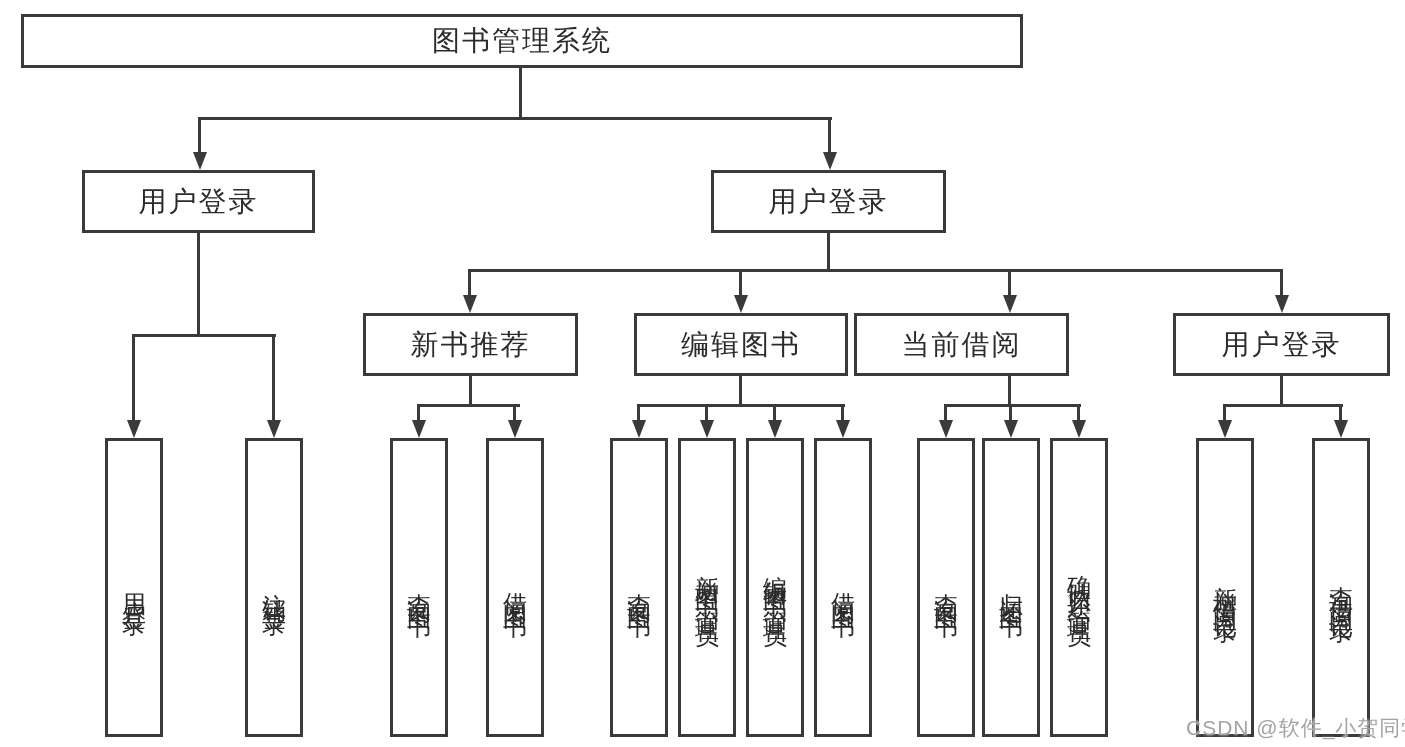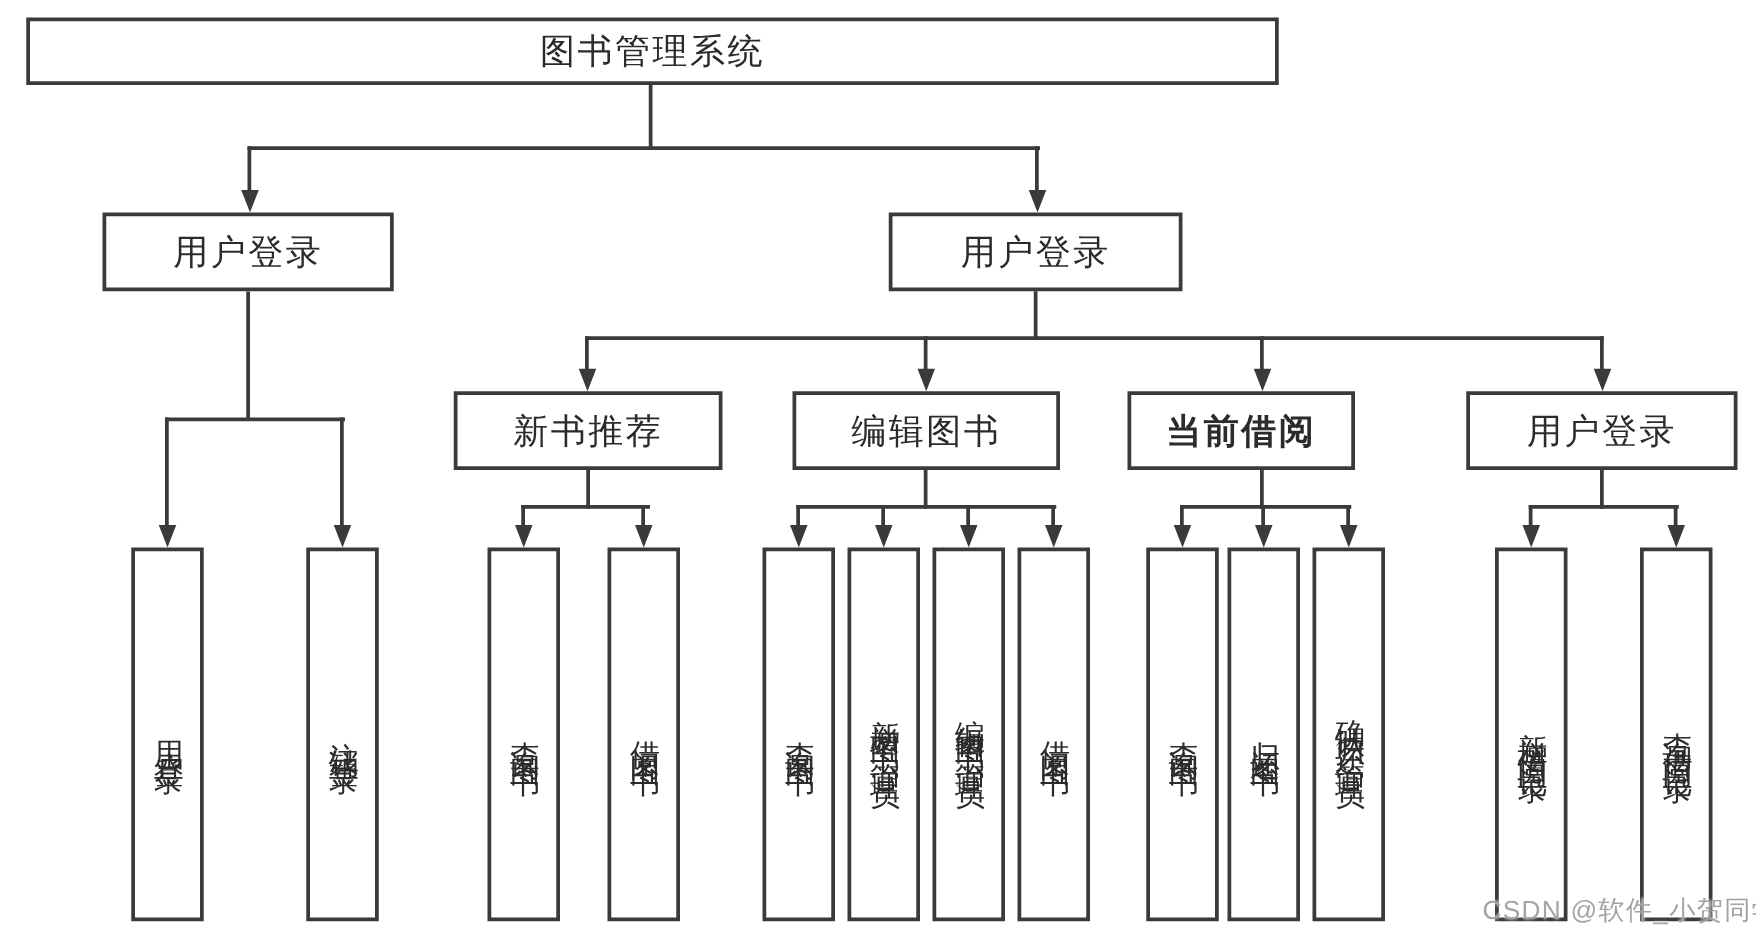--- a/index.html
+++ b/index.html
@@ -141,21 +141,21 @@
   <div class="nb" style="left:21px;top:14px;width:1002px;height:54px;">图书管理系统</div>
 
   <div class="nb" style="left:82px;top:170px;width:233px;height:63px;">用户登录</div>
 
   <div class="nb" style="left:711px;top:170px;width:235px;height:63px;">用户登录</div>
 
   <div class="nb" style="left:363px;top:313px;width:215px;height:63px;">新书推荐</div>
 
   <div class="nb" style="left:634px;top:313px;width:214px;height:63px;">编辑图书</div>
 
-  <div class="nb" style="left:902px;top:313px;width:182px;height:63px;font-weight:bold;">当前借阅</div>
+  <div class="nb" style="left:854px;top:313px;width:215px;height:63px;">当前借阅</div>
 
   <div class="nb" style="left:1173px;top:313px;width:217px;height:63px;">用户登录</div>
 
   <div class="lb" style="left:105px;">用户登录</div>
   <div class="lb" style="left:245px;">注销登录</div>
 
   <div class="lb" style="left:390px;">查询图书</div>
   <div class="lb" style="left:486px;">借阅图书</div>
 
   <div class="lb" style="left:610px;">查询图书</div>

